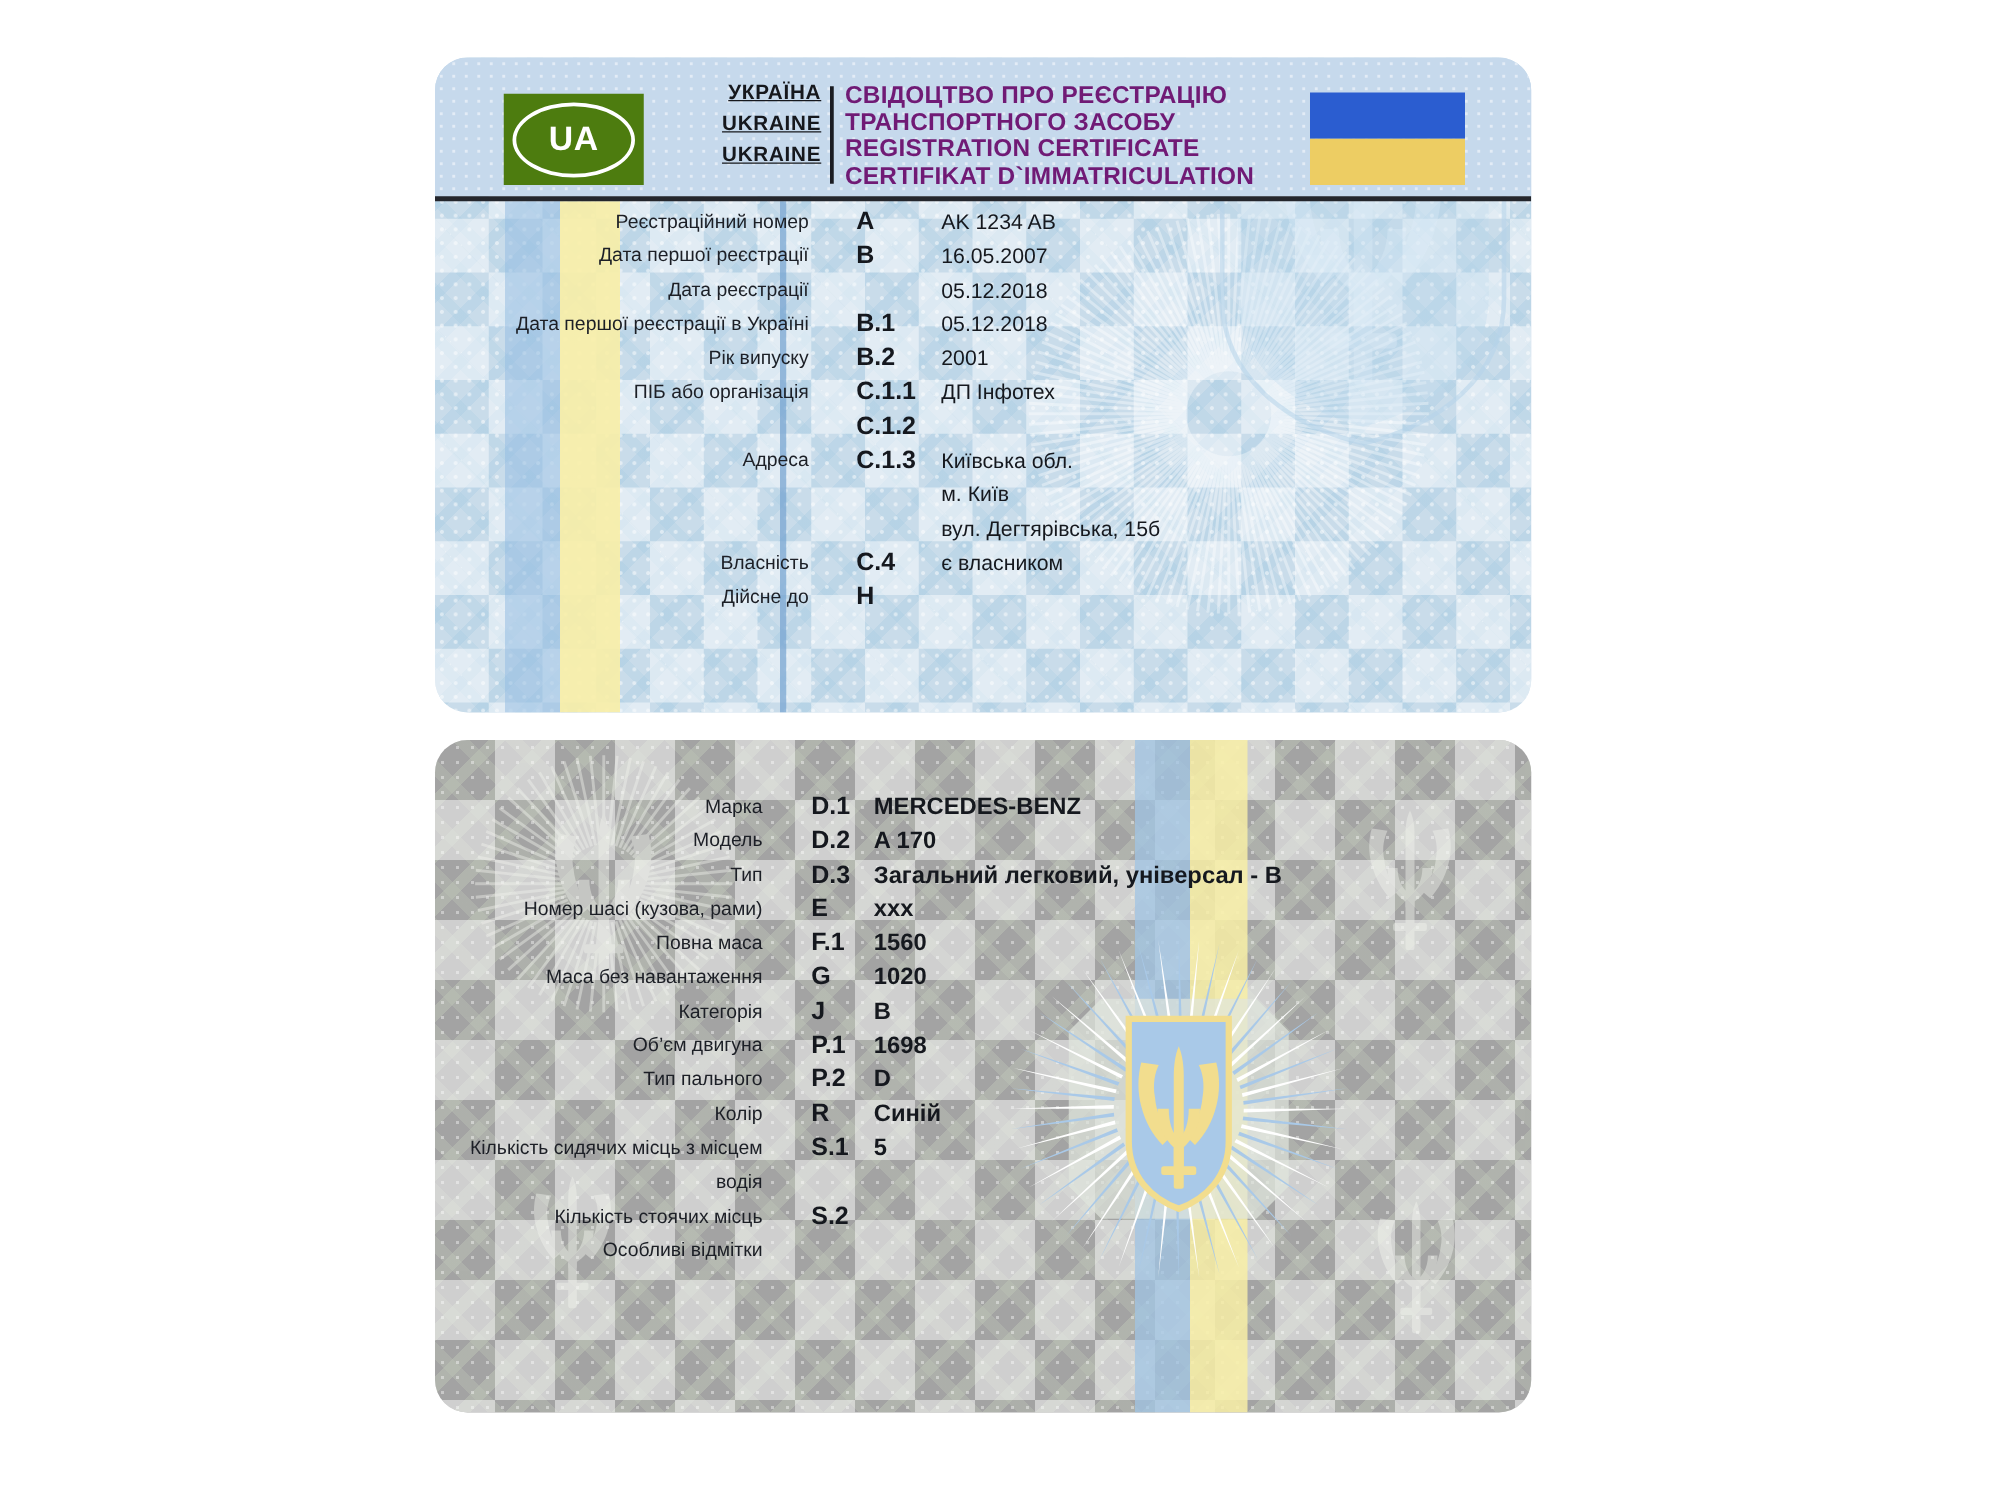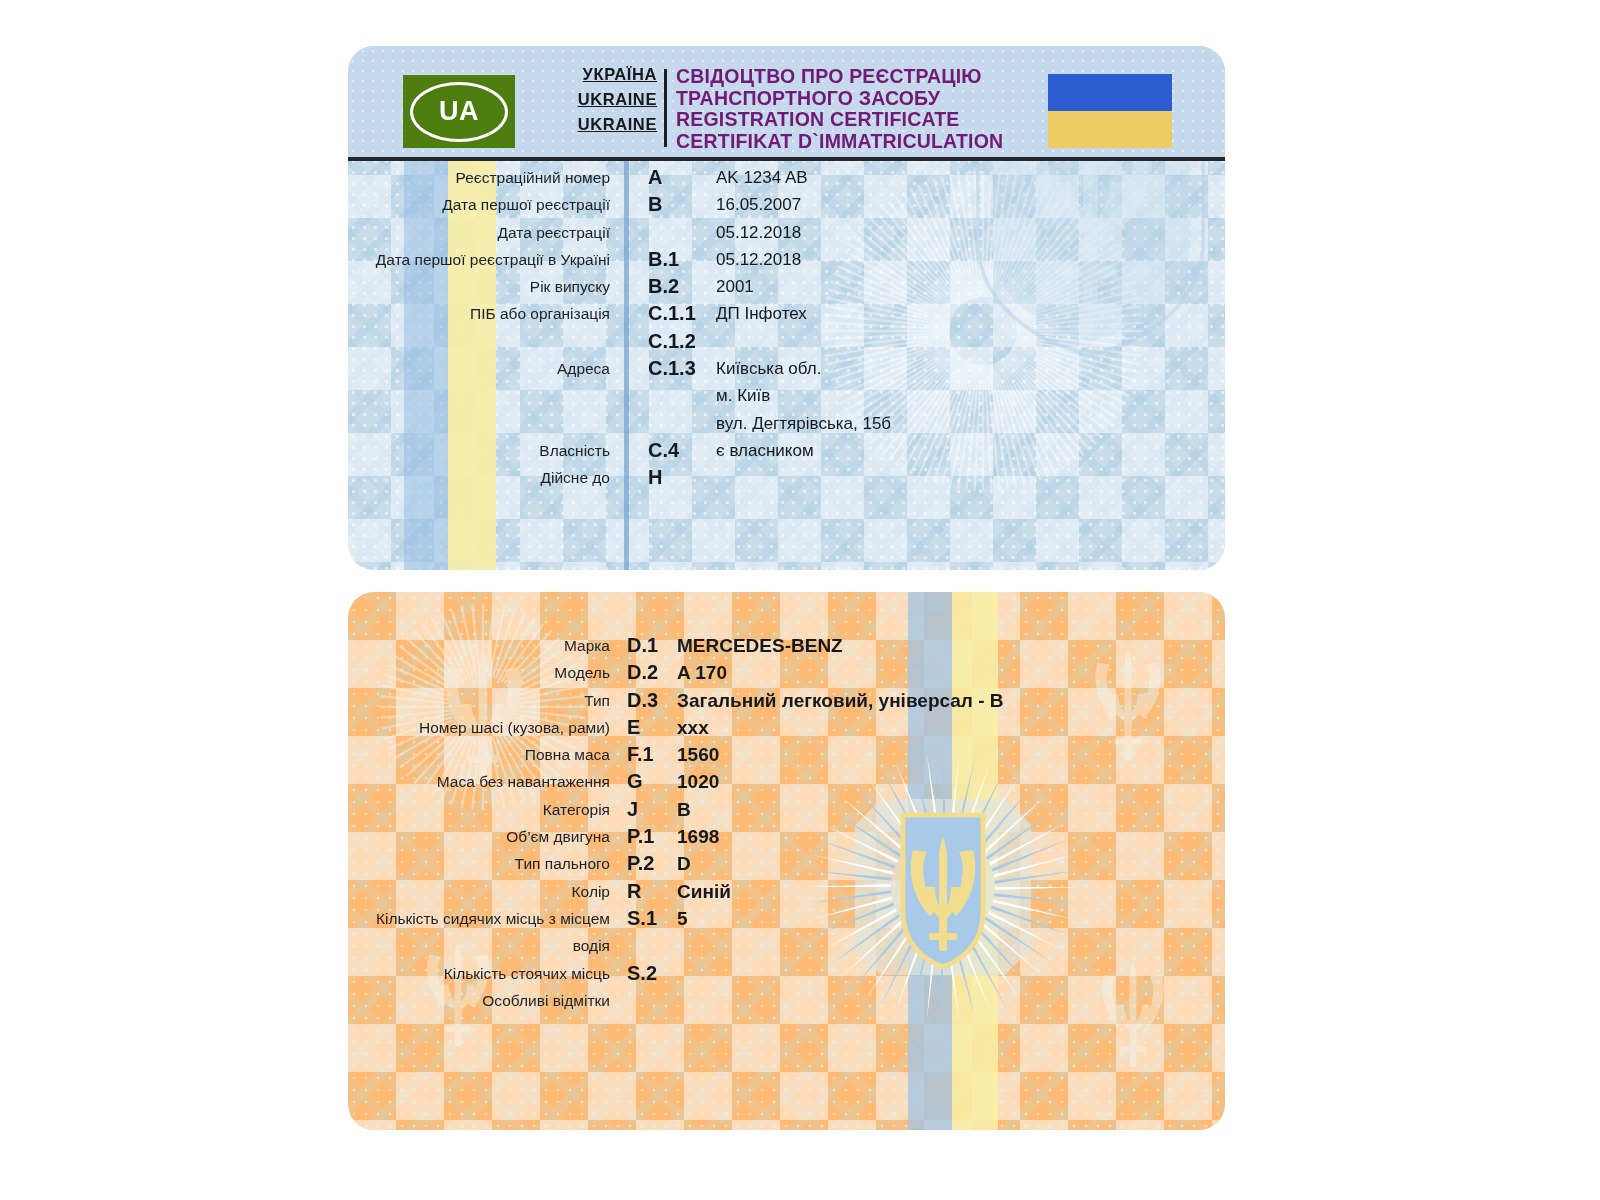--- a/index.html
+++ b/index.html
@@ -18,21 +18,21 @@
     overflow:hidden;
   }
   #front-card{
     left:348px; top:46px;
     width:877px; height:524px;
     background:#c9dcea;
   }
   #back-card{
     left:348px; top:592px;
     width:877px; height:538px;
-    background:#fdba74;
+    background:#a3a3a3;
   }
 
   
   .pat{position:absolute;inset:0;pointer-events:none;}
 
   
   .pat-diamond-blue{
     background-image:
       linear-gradient(45deg, rgba(255,255,255,.55) 25%, transparent 25%, transparent 75%, rgba(255,255,255,.55) 75%),
       linear-gradient(45deg, rgba(255,255,255,.55) 25%, transparent 25%, transparent 75%, rgba(255,255,255,.55) 75%);
@@ -158,21 +158,21 @@
     position:absolute;left:445px;top:145px;width:300px;height:300px;
   }
   .back-wm{position:absolute;opacity:.42;}
   #back-wm-1{left:30px;top:10px;width:210px;height:210px;}
   #back-wm-2{left:690px;top:15px;width:180px;height:180px;}
   #back-wm-3{left:25px;top:310px;width:170px;height:170px;}
   #back-wm-4{left:700px;top:330px;width:170px;height:170px;}
 
   
   .fields{position:absolute;}
-  #front-fields{left:0;top:118px;width:695px;}
+  #front-fields{left:0;top:118px;width:695px;padding-left:37px;}
   #back-fields{left:0;top:40px;width:877px;}
 
   .row{
     position:relative;
     height:27.3px;
     display:flex;align-items:flex-start;
   }
   .row .label{
     width:262px;text-align:right;
     font-size:15.5px;color:#1c1f26;
@@ -186,21 +186,21 @@
   }
   .row .value{
     font-size:17px;color:#15181e;
     line-height:27.3px;
     white-space:nowrap;
     margin-left:20px;
   }
   
   #back-fields .row{height:27.3px;}
   #back-fields .row .label{width:262px;}
-  #back-fields .row .code{width:46px;margin-left:17px;font-size:20px;}
+  #back-fields .row .code{width:46px;margin-left:39px;font-size:20px;}
   #back-fields .row .value{margin-left:4px;font-weight:bold;font-size:19px;}
 </style>
 </head>
 <body>
 
 <div class="card" id="front-card">
 
   <div class="pat pat-chev-blue"></div>
   <div class="pat pat-diamond-blue"></div>
   <div class="pat pat-dots-blue"></div>

